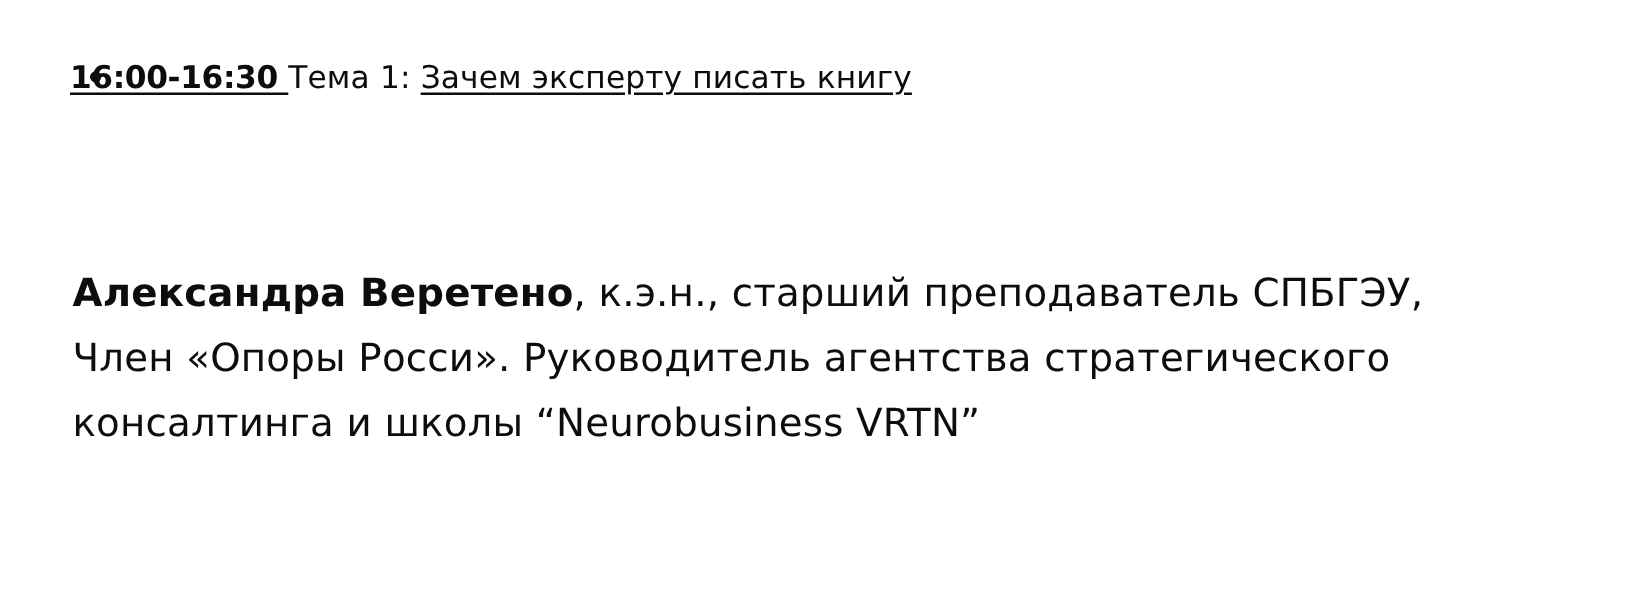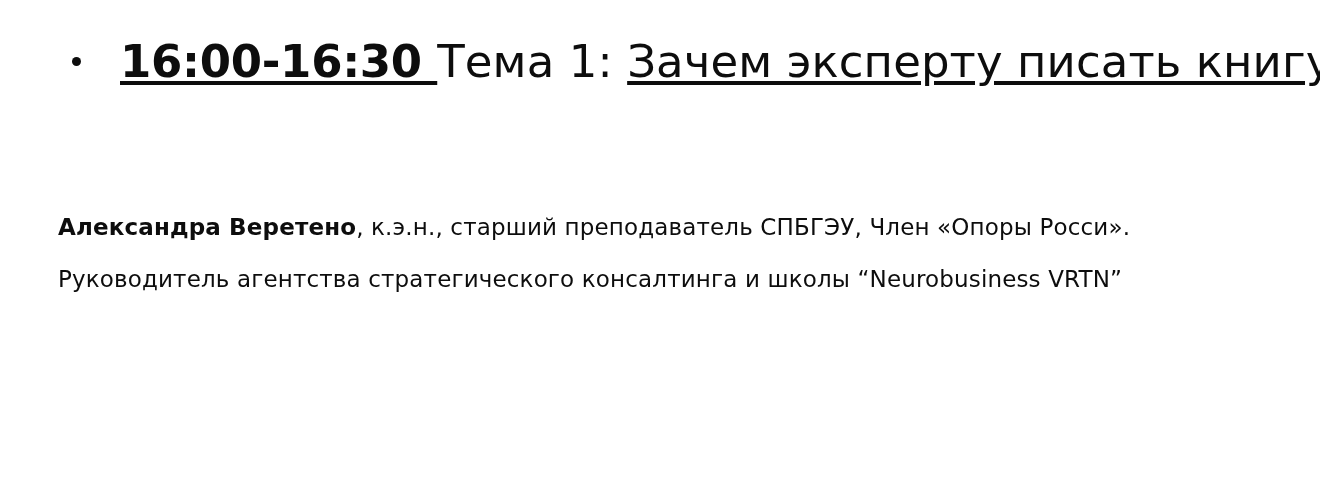--- a/index.html
+++ b/index.html
@@ -27,22 +27,22 @@
     margin: 0;
     padding: 0;
     list-style: none;
     position: absolute;
     top: 40px;
     left: 0;
     right: 0;
   }
   .agenda-item {
     position: relative;
-    padding-left: 120px;
-    font-size: 45px;
+    padding-left: 56px;
+    font-size: 25px;
     line-height: 44px;
     letter-spacing: 0.1px;
     color: #0d0d0d;
     white-space: nowrap;
   }
   .agenda-item .bullet {
     position: absolute;
     left: 72px;
     top: 17px;
     width: 9px;
@@ -65,21 +65,21 @@
     text-decoration: underline;
     text-underline-offset: 4px;
   }
 
   
   .speaker-block {
     position: absolute;
     top: 178px;
     left: 58px;
     width: 1140px;
-    font-size: 23px;
+    font-size: 31px;
     line-height: 52px;
     color: #0d0d0d;
     letter-spacing: 0.15px;
     text-align: left;
   }
   .speaker-name {
     font-weight: bold;
   }
   .speaker-rest {
     font-weight: normal;

